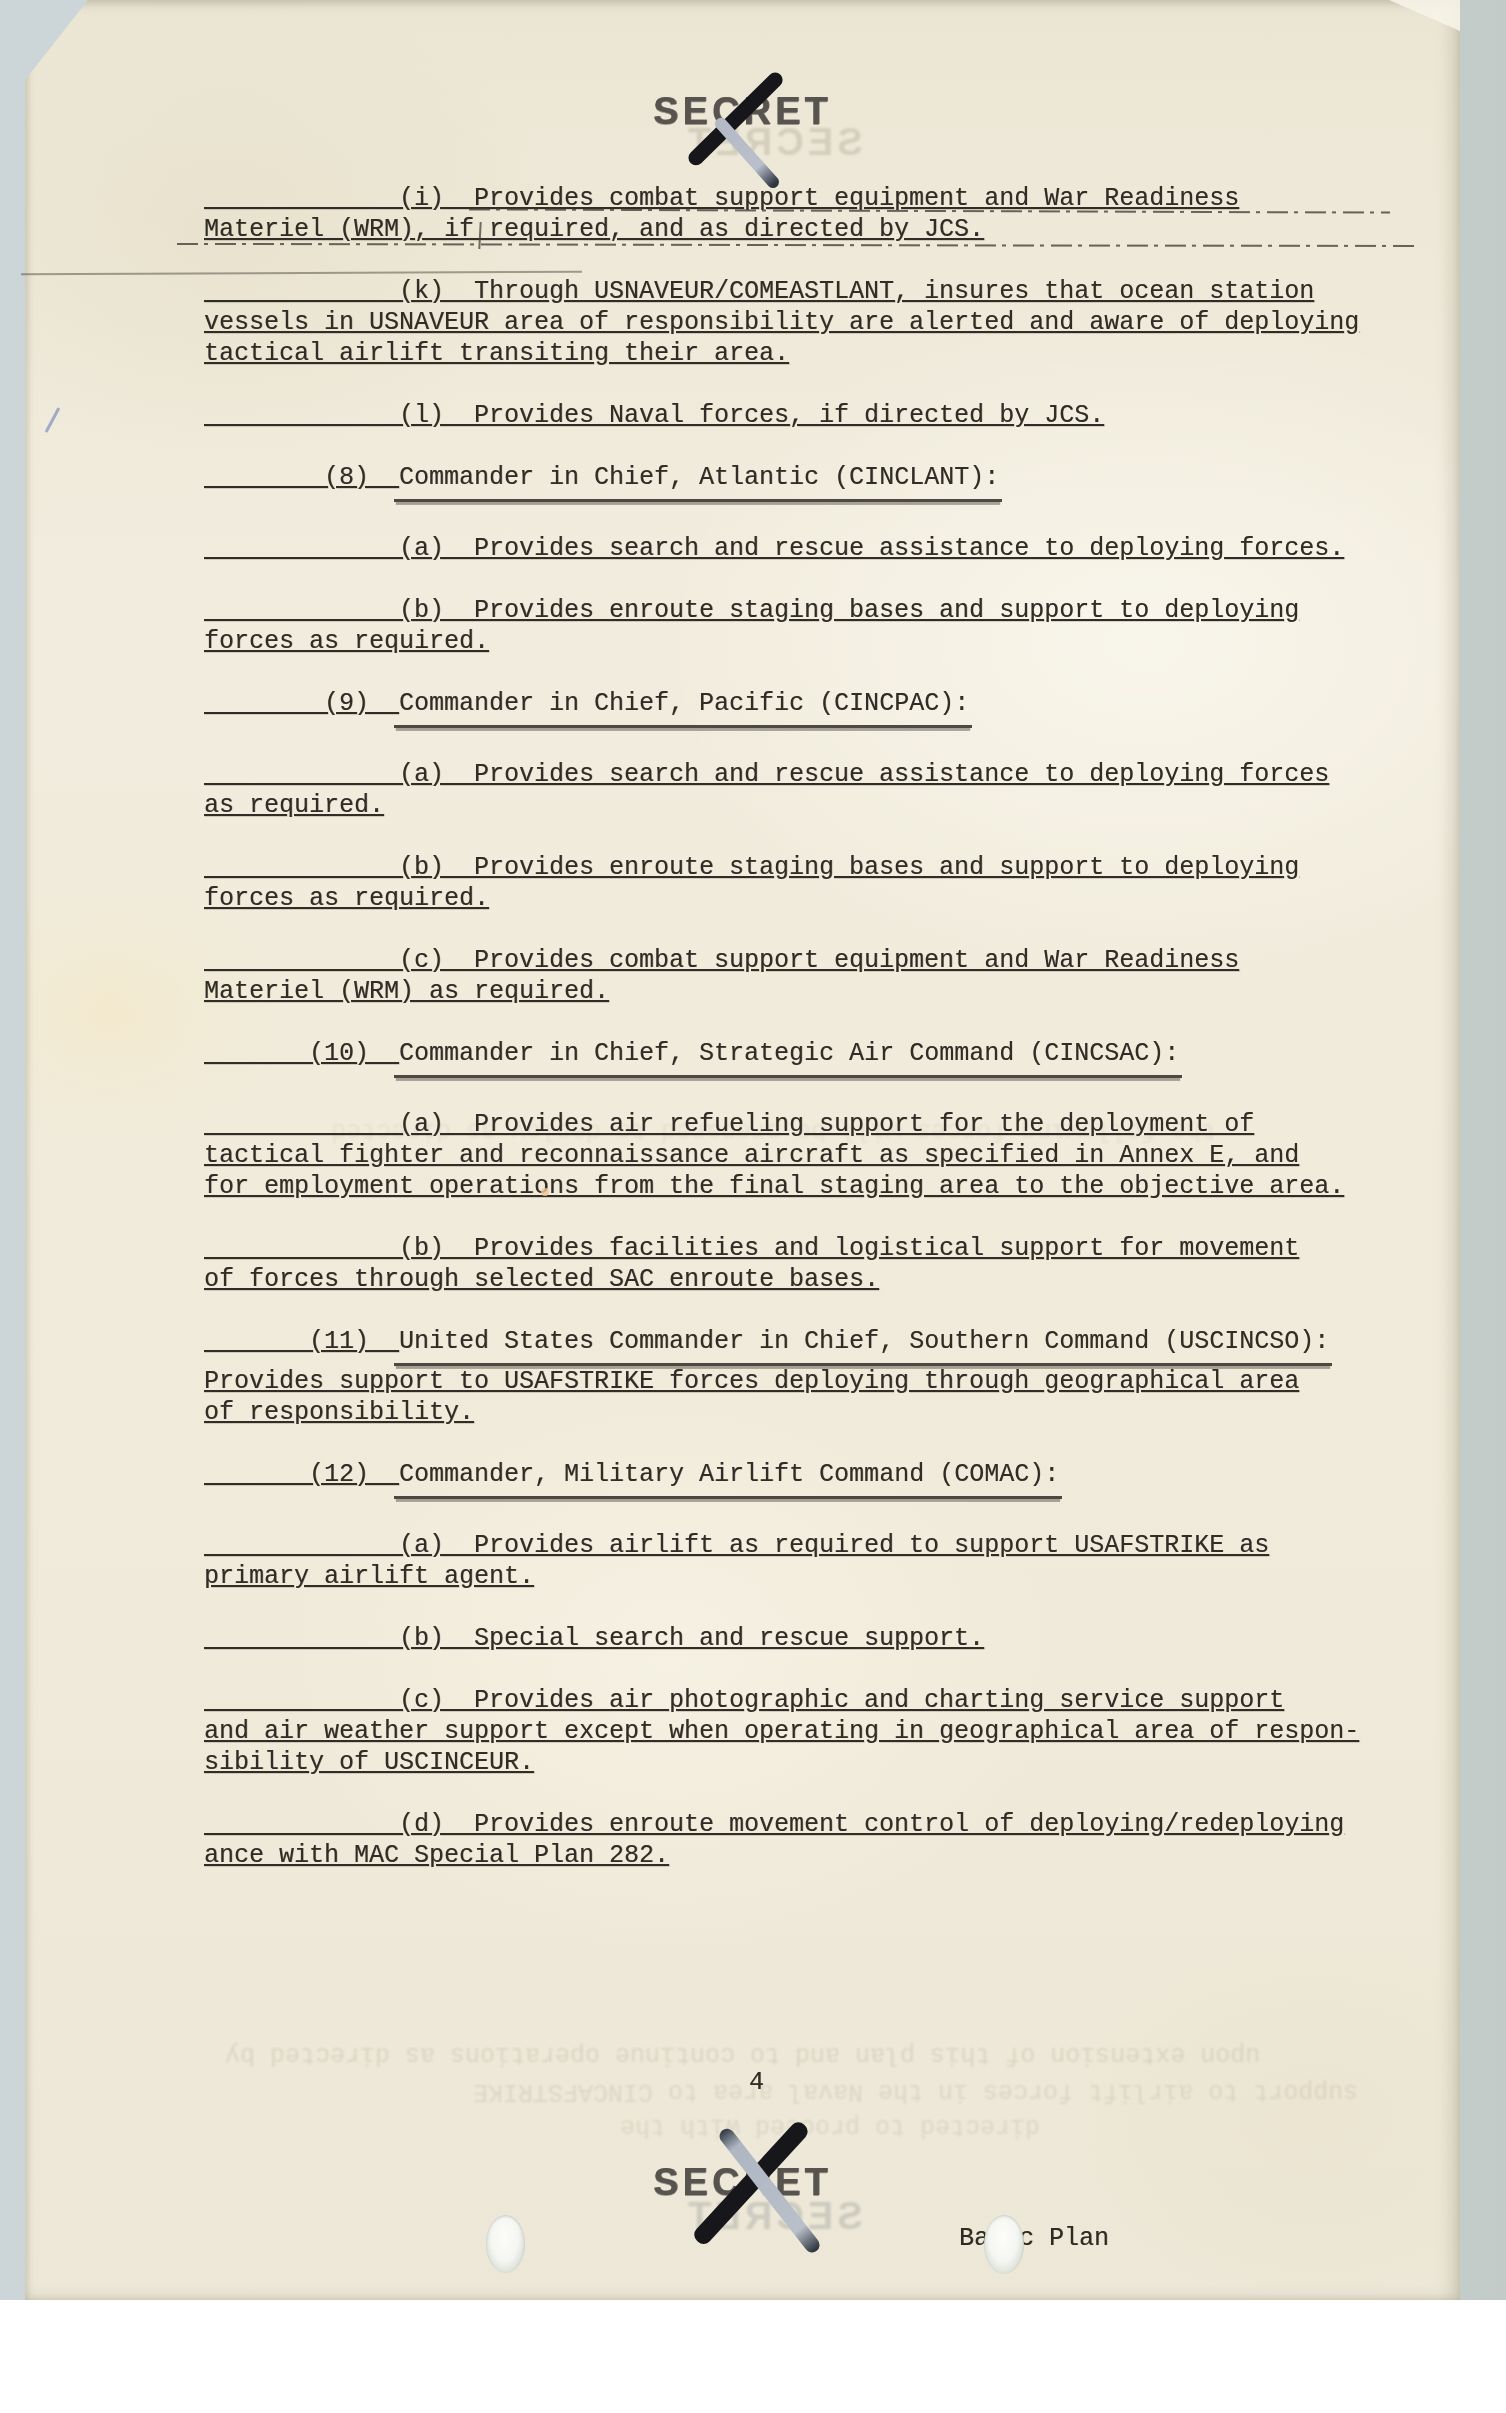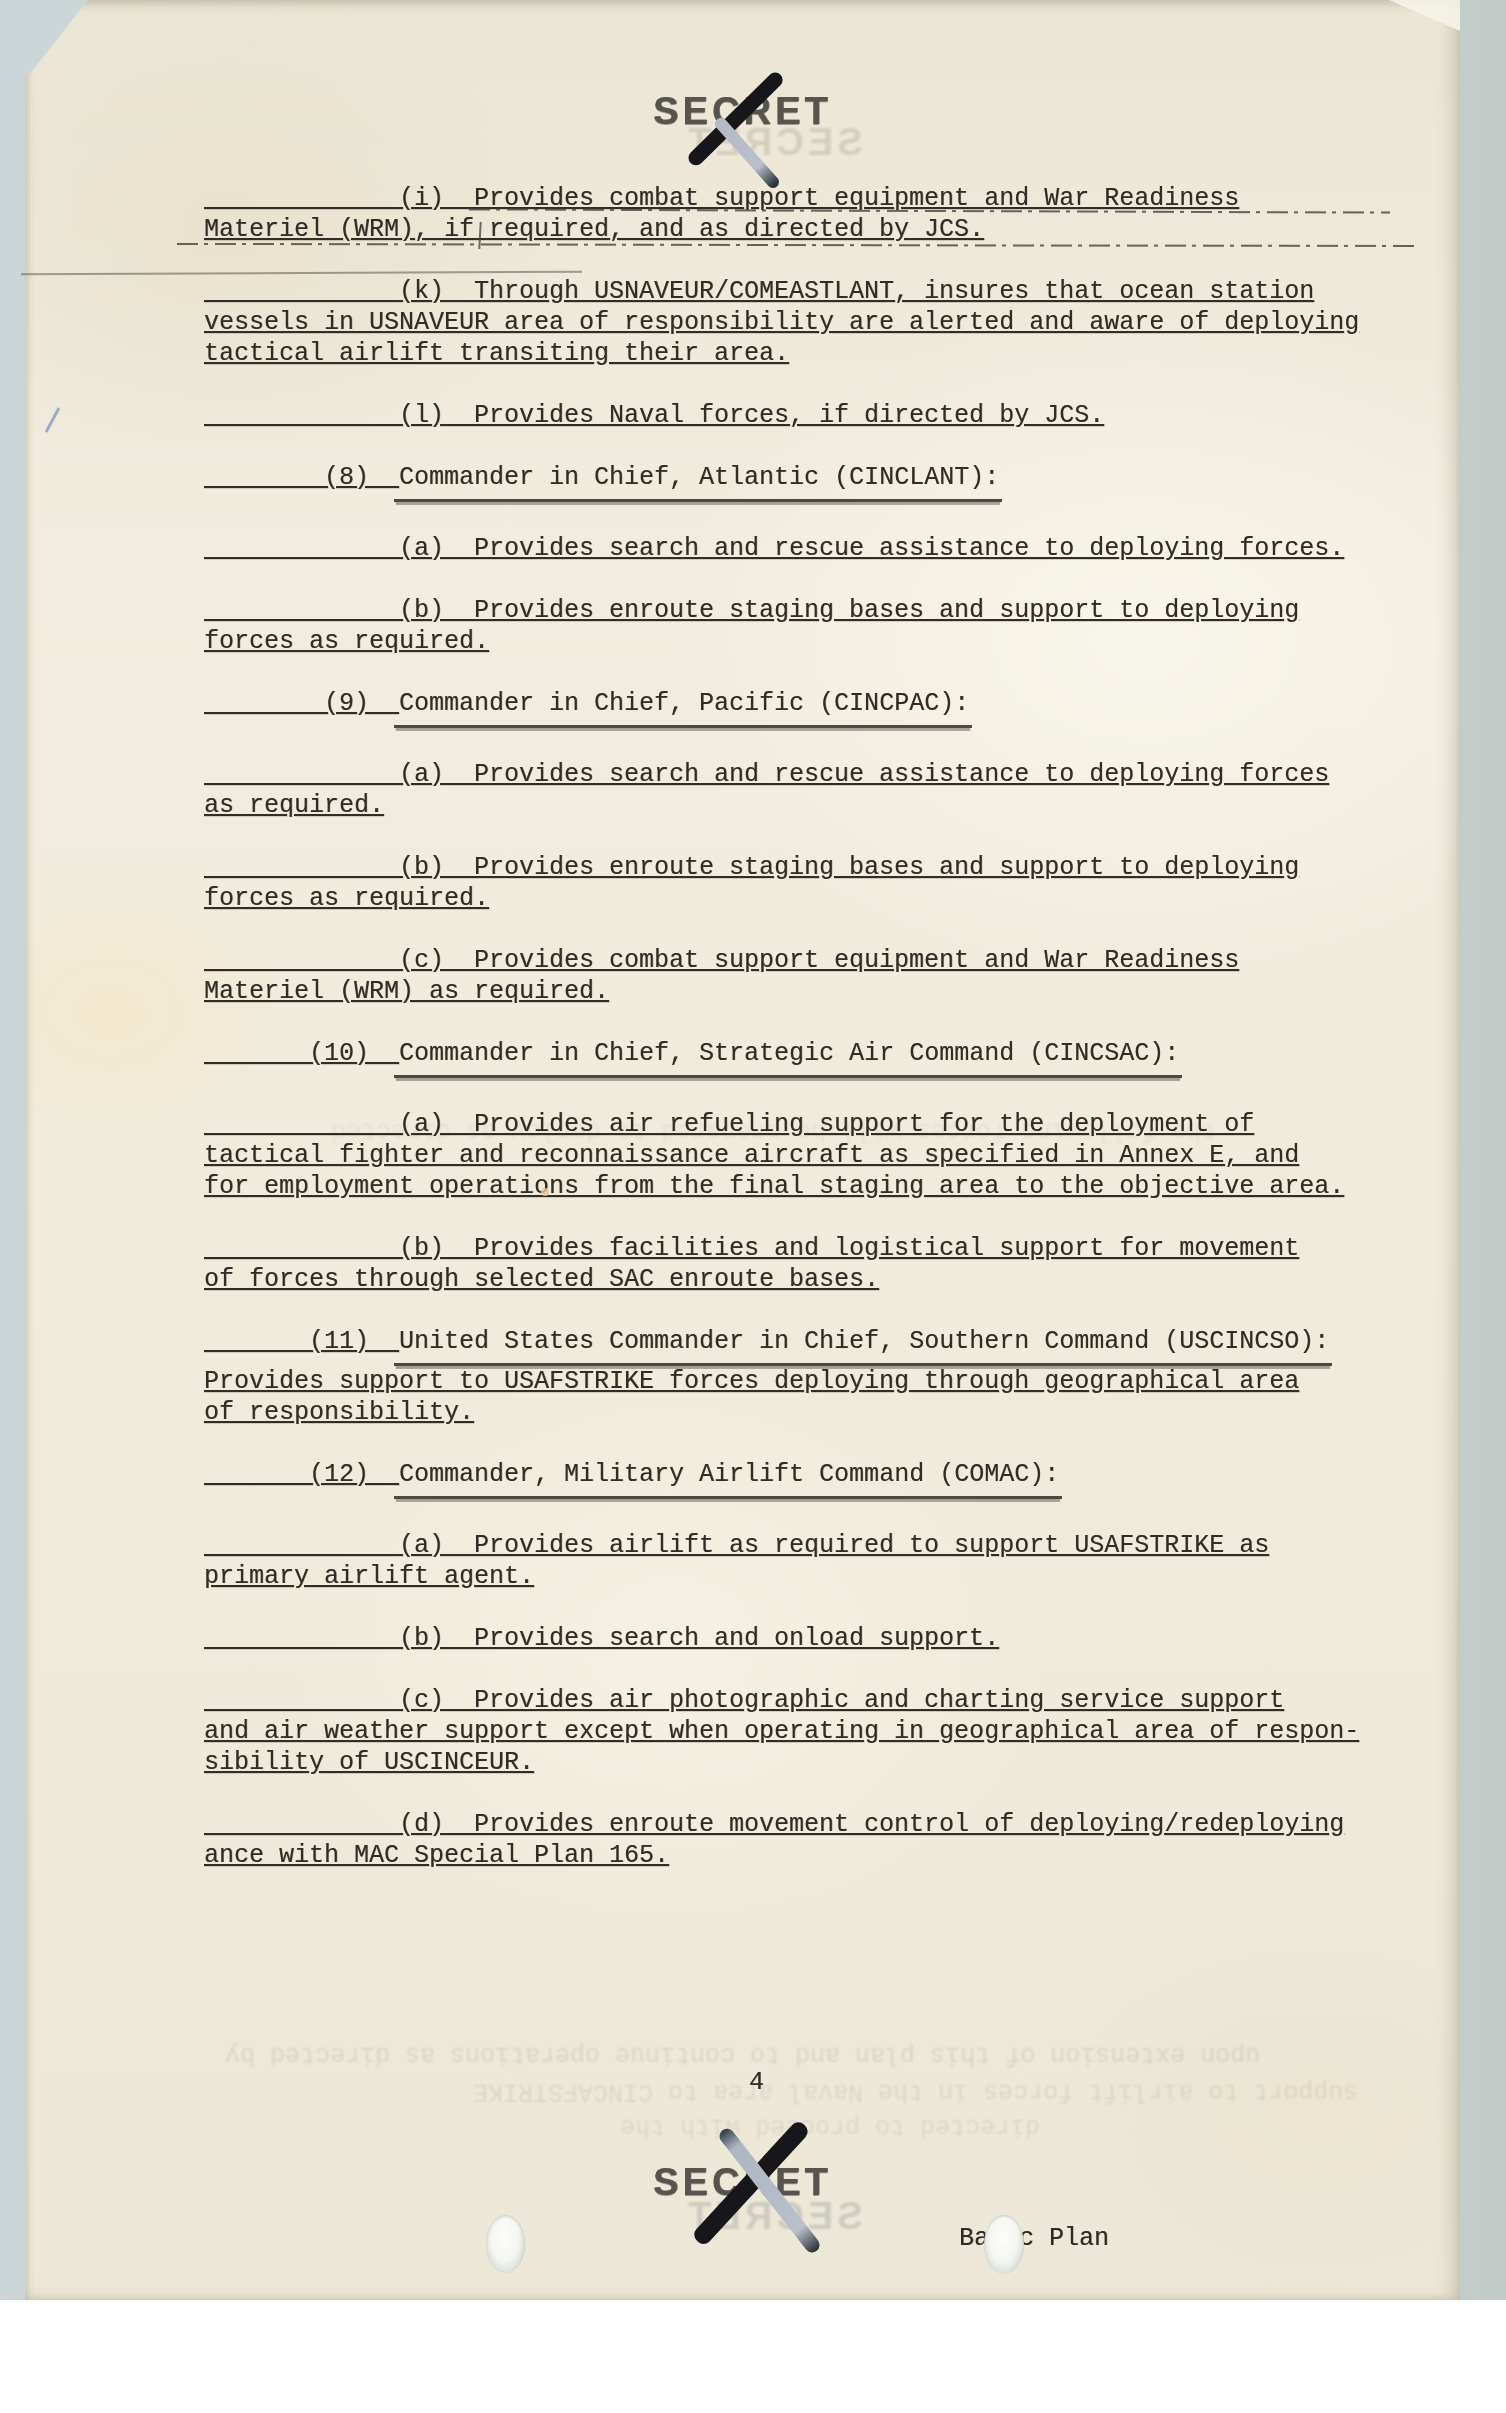--- a/index.html
+++ b/index.html
@@ -160,30 +160,30 @@
       <div class="line">of responsibility.</div>
     </div>
     <div class="para heading">
       <div class="line"><span>       (12)  </span><span class="hu">Commander, Military Airlift Command (COMAC):</span></div>
     </div>
     <div class="para item">
       <div class="line">             (a)  Provides airlift as required to support USAFSTRIKE as</div>
       <div class="line">primary airlift agent.</div>
     </div>
     <div class="para item">
-      <div class="line">             (b)  Provides search and onload support.</div>
+      <div class="line">             (b)  Special search and rescue support.</div>
     </div>
     <div class="para item">
       <div class="line">             (c)  Provides air photographic and charting service support</div>
       <div class="line">and air weather support except when operating in geographical area of respon-</div>
       <div class="line">sibility of USCINCEUR.</div>
     </div>
     <div class="para item">
       <div class="line">             (d)  Provides enroute movement control of deploying/redeploying</div>
-      <div class="line">ance with MAC Special Plan 165.</div>
+      <div class="line">ance with MAC Special Plan 282.</div>
     </div>
   </div>
 
 <div class="hand-line hl-1"></div>
 <div class="hand-line hl-2"></div>
 <div class="hl-3 hand-line" style="background:rgba(80,74,64,0.5);"></div>
 <div class="hl-tick"></div>
 <div class="pen-blue"></div>
 <div class="speck" style="left:541px;top:1188px;"></div>
 

